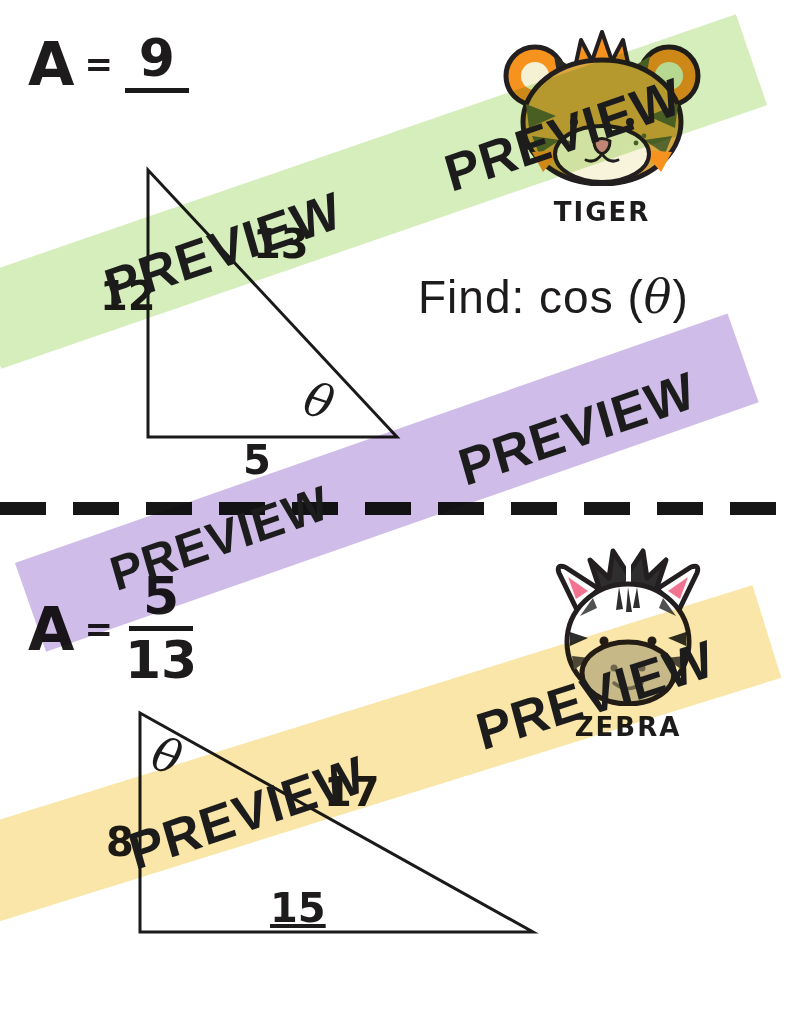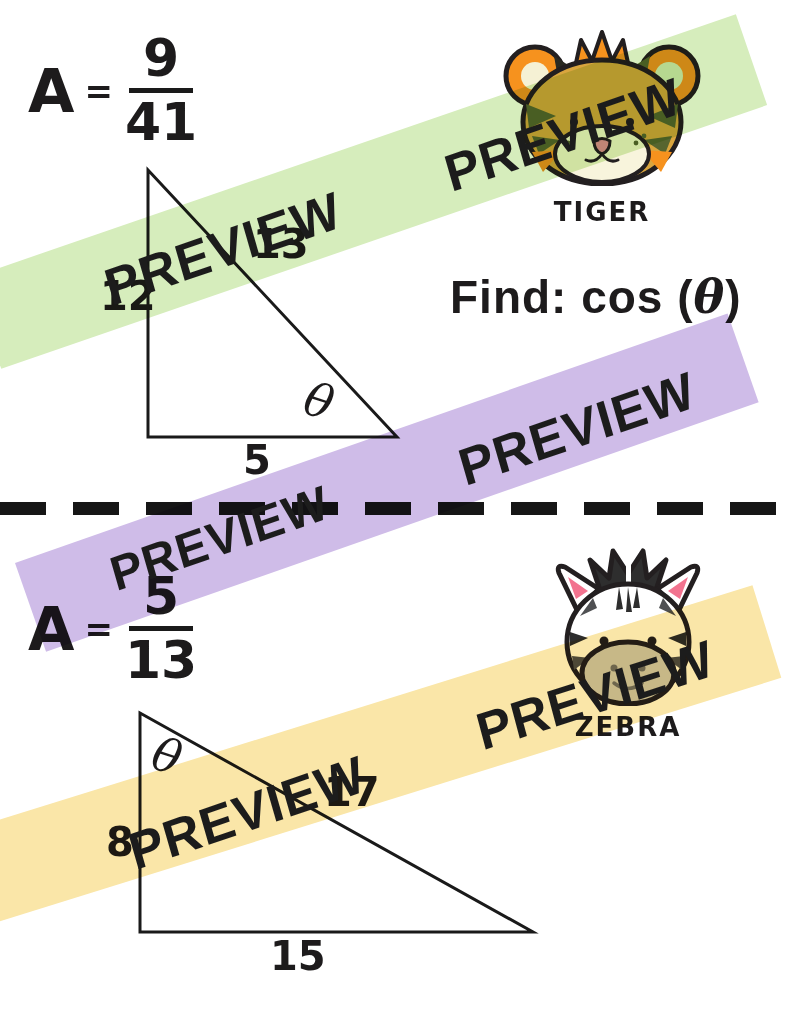--- a/index.html
+++ b/index.html
@@ -55,33 +55,32 @@
 <body>
 
 <div class="page">
 
   <div class="answer" style="left:28px;top:32px;">
     <span class="var">A</span>
     <span class="eq">=</span>
     <span class="frac">
       <span class="num">9</span>
       <span class="bar"></span>
-      <span class="den">41</span>
     </span>
   </div>
 
   <svg class="tri-svg" style="left:128px;top:150px;" width="300" height="310" viewBox="0 0 300 310">
     <polygon points="20,20 20,287 269,287" fill="none" stroke="#1a1a1a" stroke-width="3" stroke-linejoin="miter"></polygon>
   </svg>
   <span class="side-label" style="left:100px;top:276px;">12</span>
   <span class="side-label" style="left:253px;top:224px;">13</span>
   <span class="side-label" style="left:243px;top:440px;">5</span>
   <span class="theta-mark" style="left:305px;top:378px;">θ</span>
 
-  <div class="find" style="left:450px;top:270px;font-weight:bold;">
+  <div class="find" style="left:418px;top:270px;">
     <span>Find: cos (</span><span class="theta">θ</span><span>)</span>
   </div>
 
   <svg class="animal" style="left:502px;top:24px;" width="200" height="162" viewBox="0 0 200 162">
     <circle cx="33" cy="52" r="29" fill="#f6921e" stroke="#231f20" stroke-width="5"></circle>
     <circle cx="33" cy="52" r="14" fill="#f5f1d4"></circle>
     <circle cx="167" cy="52" r="29" fill="#f6921e" stroke="#231f20" stroke-width="5"></circle>
     <circle cx="167" cy="52" r="14" fill="#d9e9c4"></circle>
     <path d="M52,32 L74,46 L56,54 Z" fill="#2a2a22"></path>
     <path d="M148,32 L126,46 L144,54 Z" fill="#57652f"></path>
@@ -115,21 +114,21 @@
       <span class="bar"></span>
       <span class="den">13</span>
     </span>
   </div>
 
   <svg class="tri-svg" style="left:118px;top:695px;" width="440" height="250" viewBox="0 0 440 250">
     <polygon points="22,18 22,237 415,237" fill="none" stroke="#1a1a1a" stroke-width="3" stroke-linejoin="miter"></polygon>
   </svg>
   <span class="side-label" style="left:106px;top:822px;">8</span>
   <span class="side-label" style="left:324px;top:772px;">17</span>
-  <span class="side-label" style="left:270px;top:936px;">15</span>
+  <span class="side-label" style="left:270px;top:888px;text-decoration:underline;">15</span>
   <span class="theta-mark" style="left:153px;top:733px;">θ</span>
 
 
   <svg class="animal" style="left:543px;top:546px;" width="170" height="160" viewBox="0 0 170 160">
     <path d="M57,44 L47,14 L66,32 L70,5 L85,28 L100,5 L104,32 L123,14 L113,44 Z" fill="#2e2e2e" stroke="#231f20" stroke-width="5" stroke-linejoin="round"></path>
     <path d="M83,10 L83,40 L88,40 L88,10 Z" fill="#ffffff"></path>
     <path d="M34,64 L16,27 Q13,18 22,21 L56,43 Z" fill="#ffffff" stroke="#231f20" stroke-width="5" stroke-linejoin="round"></path>
     <path d="M33,53 L25,31 L45,45 Z" fill="#f2738f"></path>
     <path d="M136,64 L154,27 Q157,18 148,21 L114,43 Z" fill="#ffffff" stroke="#231f20" stroke-width="5" stroke-linejoin="round"></path>
     <path d="M137,53 L145,31 L125,45 Z" fill="#f2738f"></path>

